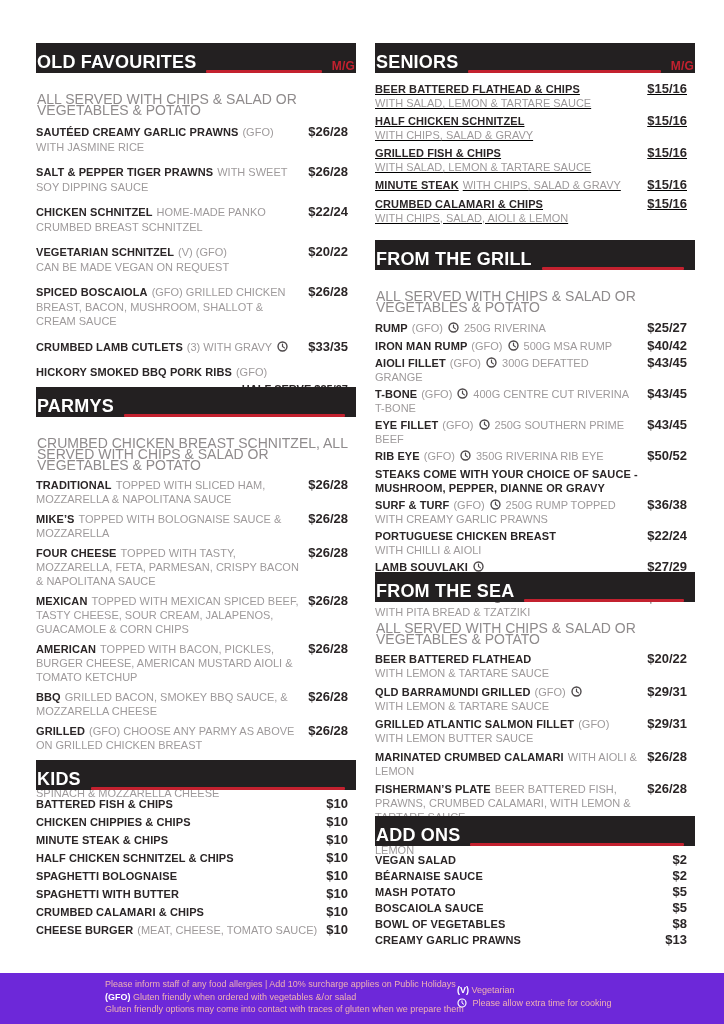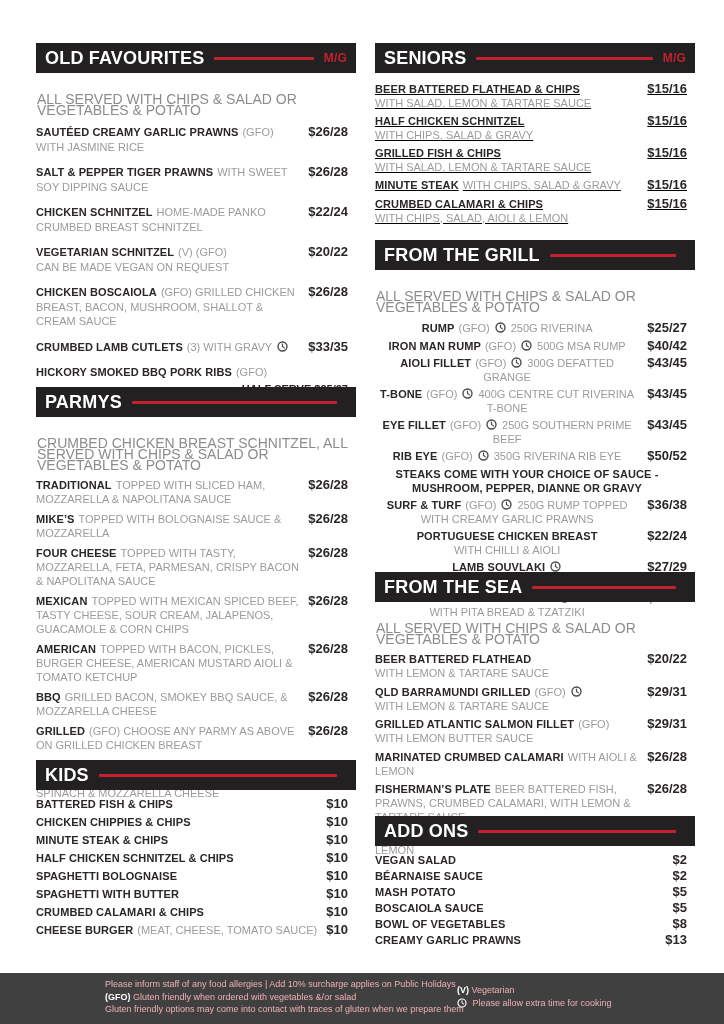--- a/index.html
+++ b/index.html
@@ -12,22 +12,22 @@
   .menu-section{position:absolute;width:320px;}
   .sec-old-favourites{left:36px;top:43px;}
   .sec-parmys{left:36px;top:387px;}
   .sec-kids{left:36px;top:760px;}
   .sec-seniors{left:375px;top:43px;}
   .sec-from-the-grill{left:375px;top:240px;}
   .sec-from-the-sea{left:375px;top:572px;}
   .sec-add-ons{left:375px;top:816px;}
 
   .section-header{
-    background:#232021;height:30px;display:flex;align-items:center;
-    padding:0 9px;box-sizing:border-box;
+    background:#232021;height:30px;display:flex;align-items:flex-end;
+    padding:0 1px;box-sizing:border-box;
   }
   .section-title{
     color:#ffffff;font-weight:700;font-size:18px;letter-spacing:.2px;
     white-space:nowrap;transform:scaleY(1.05);
   }
   .section-rule{flex:1;height:3px;background:#c3212f;margin:0 10px;border-radius:1px;}
   .section-mg{color:#c3212f;font-weight:700;font-size:12px;letter-spacing:.2px;}
 
   .note{
     color:#8f8b8c;font-size:14px;line-height:11px;margin:21px 0 0 1px;
@@ -49,30 +49,30 @@
   .sec-old-favourites .item{margin-bottom:11px;}
   .sec-parmys .items{margin-top:7px;}
   .sec-parmys .item{margin-bottom:6px;}
   .sec-parmys .item-text{line-height:14px;}
   .sec-kids .items{margin-top:7px;}
   .sec-kids .item{margin-bottom:3.5px;}
   .sec-seniors .item{margin-bottom:4px;text-decoration:underline;}
   .sec-seniors .item-text{line-height:14px;}
   .sec-from-the-grill .items{margin-top:8px;}
   .sec-from-the-grill .item{margin-bottom:3px;}
-  .sec-from-the-grill .item-text{line-height:14px;text-align:center;}
+  .sec-from-the-grill .item-text{line-height:14px;}
   .sec-from-the-sea .items{margin-top:7px;}
   .sec-from-the-sea .item{margin-bottom:4.5px;}
   .sec-from-the-sea .item-text{line-height:14px;}
   .sec-add-ons .items{margin-top:7px;}
   .sec-add-ons .item{margin-bottom:1.5px;}
 
   footer{
     position:absolute;left:0;top:973px;width:724px;height:51px;
-    background:#404040;color:#eeb0b5;font-size:9px;
+    background:#6d28d9;color:#eeb0b5;font-size:9px;
     box-sizing:border-box;
   }
   .f-left{position:absolute;left:105px;top:5px;line-height:12.5px;}
   .f-right{position:absolute;left:457px;top:11px;line-height:12.5px;}
   .f-bold{color:#ffffff;font-weight:700;}
   .f-clock{display:inline-block;width:10px;height:10px;vertical-align:-2px;margin-right:3px;}
 </style>
 </head>
 <body>
 
@@ -122,21 +122,21 @@
         <span class="iname">VEGETARIAN SCHNITZEL</span><span class="pre">(V) (GFO)</span><span class="isub">CAN BE MADE VEGAN ON REQUEST</span>
       </div>
       <div class="iprice">$20/22</div>
     </div>
 
   </div>
 
   <div class="item">
     <div class="item-main">
       <div class="item-text">
-        <span class="iname">CHICKEN BOSCAIOLA</span><span class="pre">(GFO) GRILLED CHICKEN BREAST, BACON, MUSHROOM, SHALLOT &amp; CREAM SAUCE</span>
+        <span class="iname">SPICED BOSCAIOLA</span><span class="pre">(GFO) GRILLED CHICKEN BREAST, BACON, MUSHROOM, SHALLOT &amp; CREAM SAUCE</span>
       </div>
       <div class="iprice">$26/28</div>
     </div>
 
   </div>
 
   <div class="item">
     <div class="item-main">
       <div class="item-text">
         <span class="iname">CRUMBED LAMB CUTLETS</span><span class="pre">(3) WITH GRAVY</span><svg class="clock-icon" viewBox="0 0 12 12">

